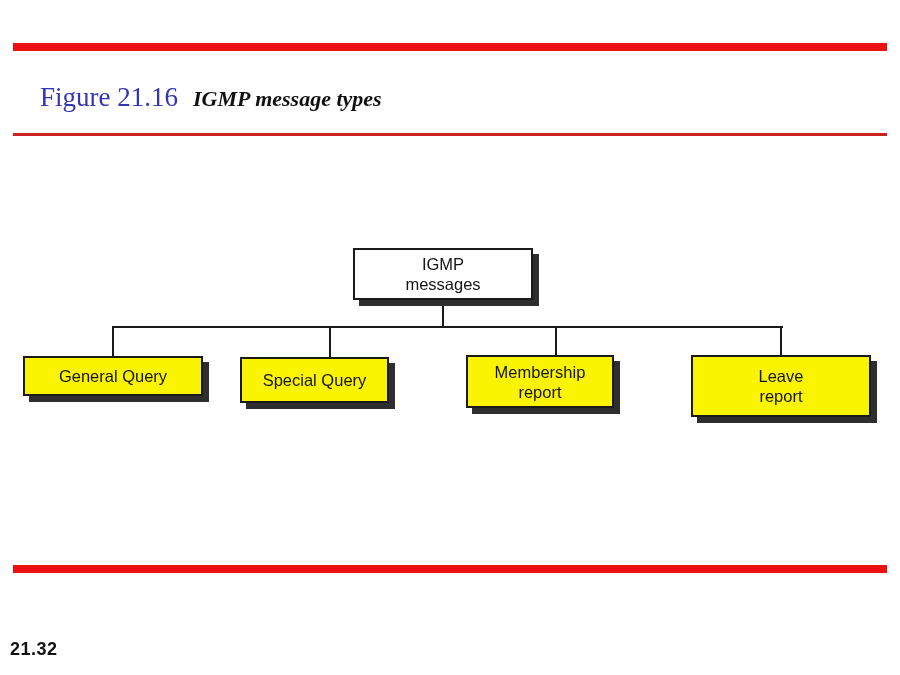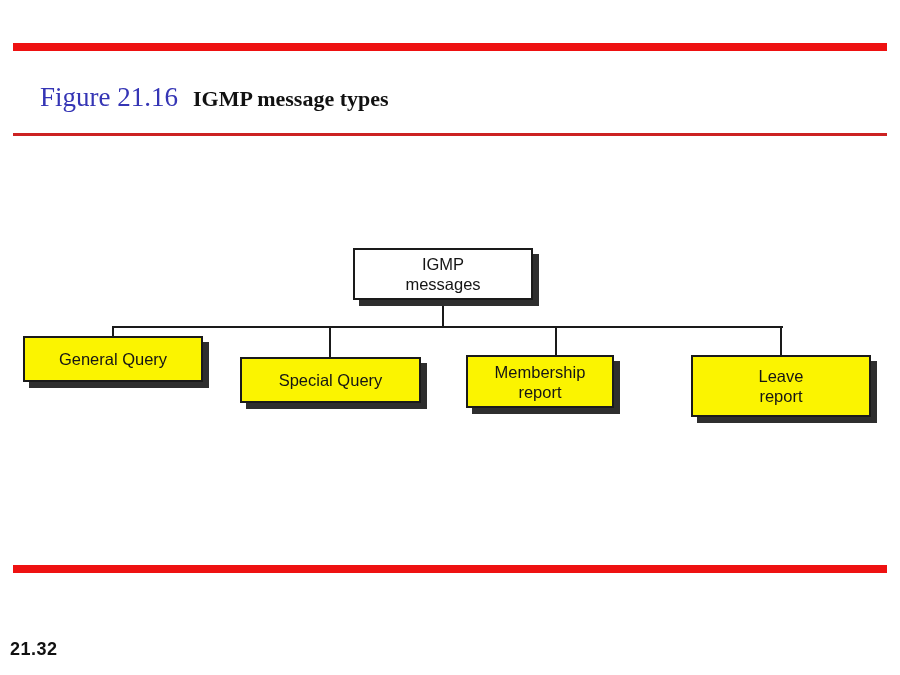--- a/index.html
+++ b/index.html
@@ -27,39 +27,39 @@
   .title-row{
     position:absolute;left:40px;top:82px;
     display:flex;align-items:baseline;white-space:nowrap;
   }
   .fig-num{
     font-family:"Liberation Serif", serif;
     font-weight:normal;font-size:27px;color:var(--title-blue);
   }
   .fig-caption{
     font-family:"Liberation Serif", serif;
-    font-weight:bold;font-size:22px;color:#111111;
+    font-weight:bold;font-style:italic;font-size:22px;color:#111111;
     margin-left:15px;
   }
 
   .connector{position:absolute;background:var(--ink);}
   .node{
     position:absolute;
     box-sizing:border-box;
     border:2px solid var(--ink);
     box-shadow:6px 6px 0 var(--shadow);
     display:flex;flex-direction:column;align-items:center;justify-content:center;
     text-align:center;
     font-size:16.5px;line-height:20px;
     color:#151515;
   }
   .node-root{left:353px;top:248px;width:180px;height:52px;background:#ffffff;}
   .node-yellow{background:var(--box-yellow);}
-  .node-c1{left:23px;top:336px;width:180px;height:46px;}
-  .node-c2{left:240px;top:357px;width:181px;height:46px;}
+  .node-c1{left:23px;top:356px;width:180px;height:40px;}
+  .node-c2{left:240px;top:357px;width:149px;height:46px;}
   .node-c3{left:466px;top:355px;width:148px;height:53px;}
   .node-c4{left:691px;top:355px;width:180px;height:62px;}
 
   .page-num{
     position:absolute;left:10px;top:639px;
     font-size:18px;font-weight:bold;color:#111111;
     letter-spacing:0.5px;
   }
 </style>
 </head>

